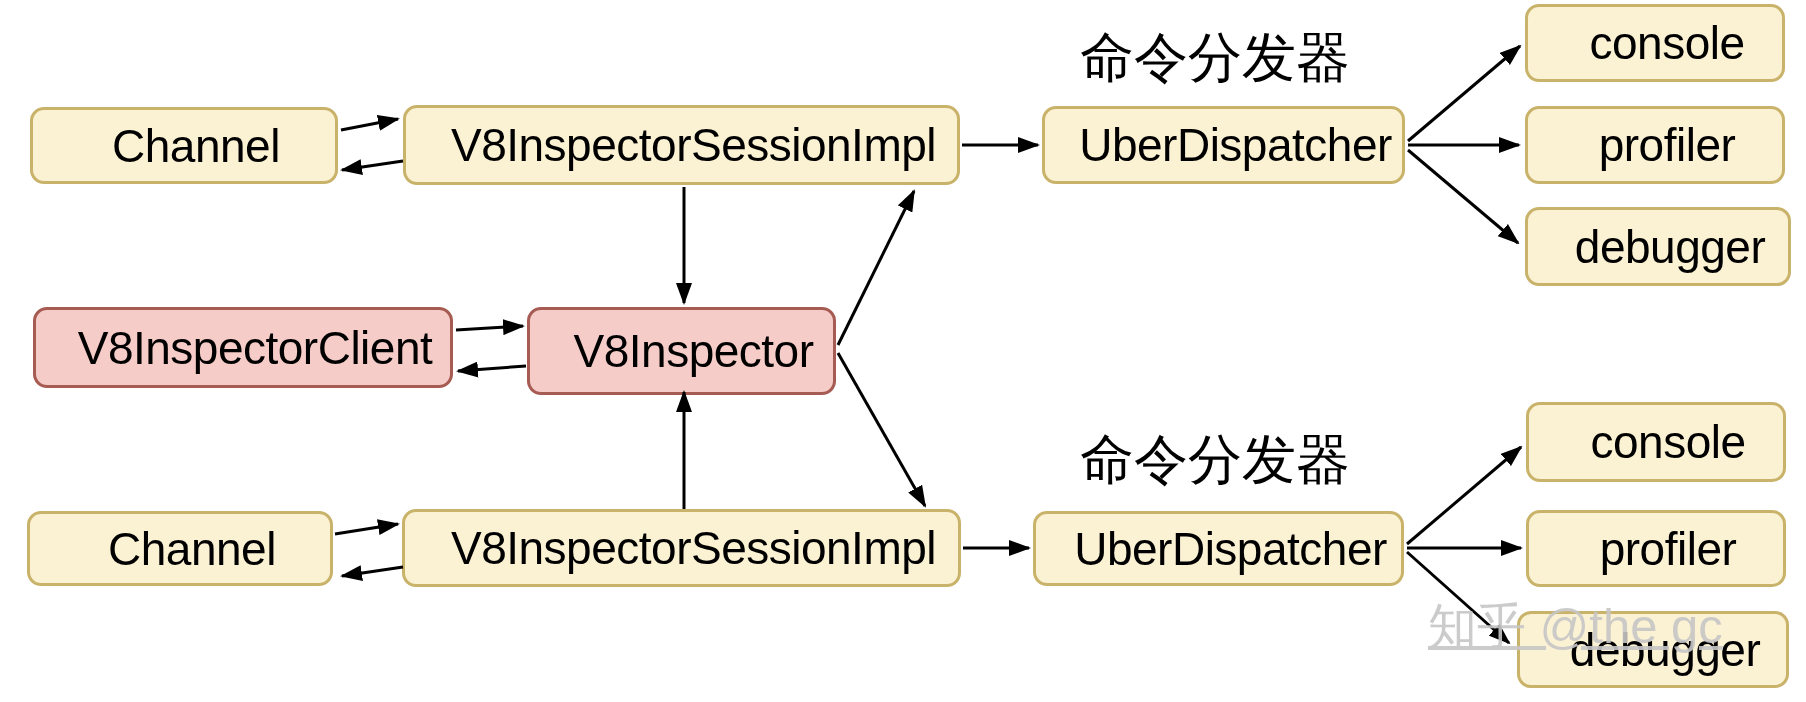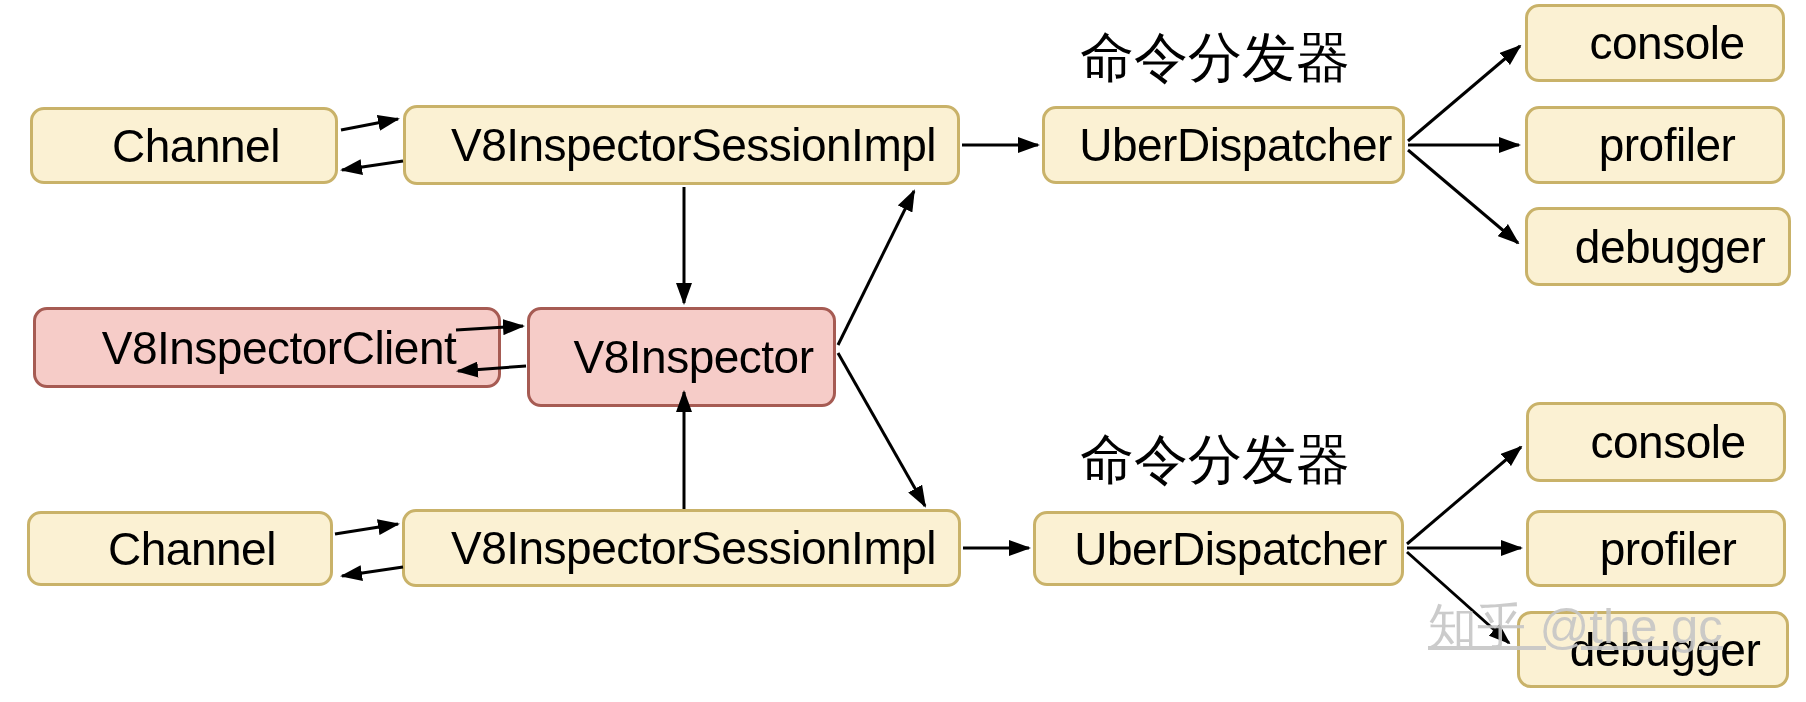--- a/index.html
+++ b/index.html
@@ -68,23 +68,23 @@
   <div class="caption" style="left:1060px;top:22px;width:290px;">命令分发器</div>
 
   <div class="node yellow" style="left:1042px;top:106px;width:363px;height:78px;">UberDispatcher</div>
 
   <div class="node yellow" style="left:1525px;top:4px;width:260px;height:78px;">console</div>
 
   <div class="node yellow" style="left:1525px;top:106px;width:260px;height:78px;">profiler</div>
 
   <div class="node yellow" style="left:1525px;top:207px;width:266px;height:79px;">debugger</div>
 
-  <div class="node pink" style="left:33px;top:307px;width:468px;height:81px;">V8InspectorClient</div>
+  <div class="node pink" style="left:33px;top:307px;width:420px;height:81px;">V8InspectorClient</div>
 
-  <div class="node pink" style="left:527px;top:307px;width:309px;height:100px;">V8Inspector</div>
+  <div class="node pink" style="left:527px;top:307px;width:309px;height:88px;">V8Inspector</div>
 
   <div class="node yellow" style="left:27px;top:511px;width:306px;height:75px;">Channel</div>
 
   <div class="node yellow" style="left:402px;top:509px;width:559px;height:78px;">V8InspectorSessionImpl</div>
 
   <div class="caption" style="left:1055px;top:424px;width:295px;">命令分发器</div>
 
   <div class="node yellow" style="left:1033px;top:511px;width:371px;height:75px;">UberDispatcher</div>
 
   <div class="node yellow" style="left:1526px;top:402px;width:260px;height:80px;">console</div>

